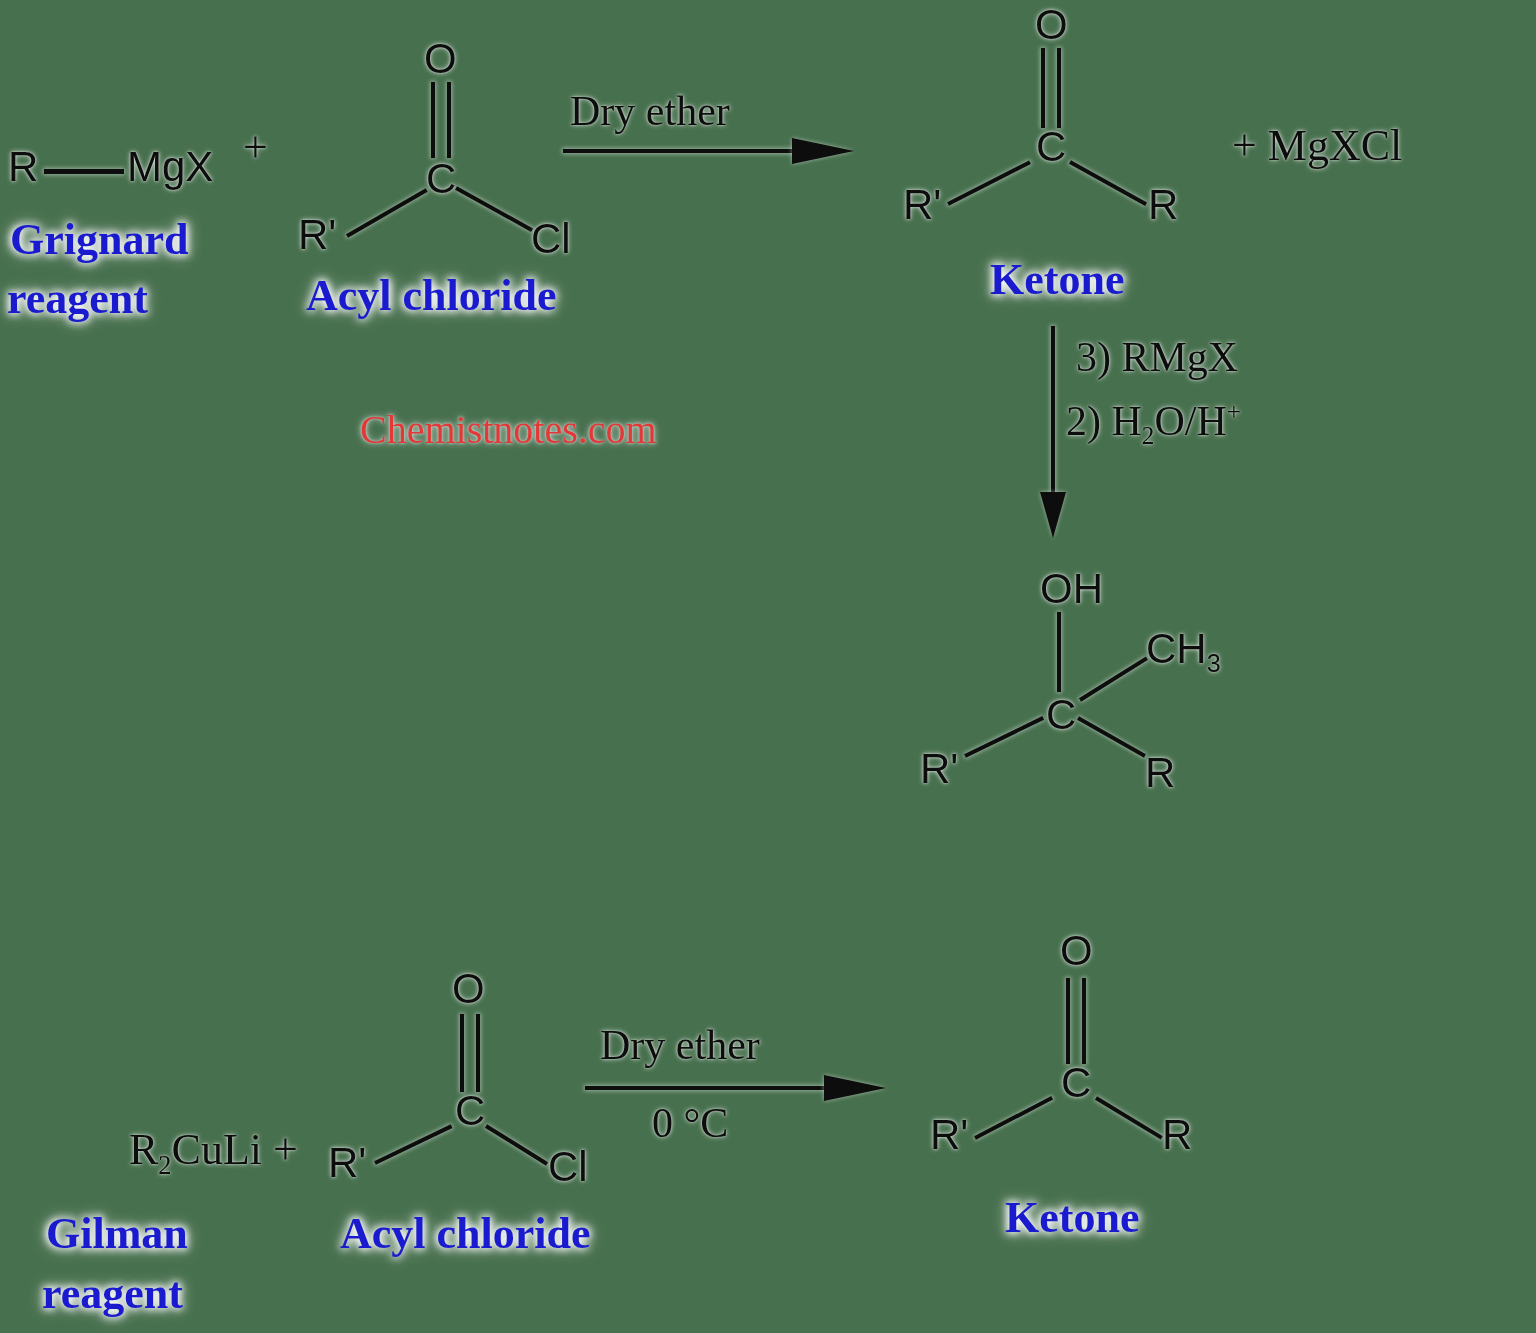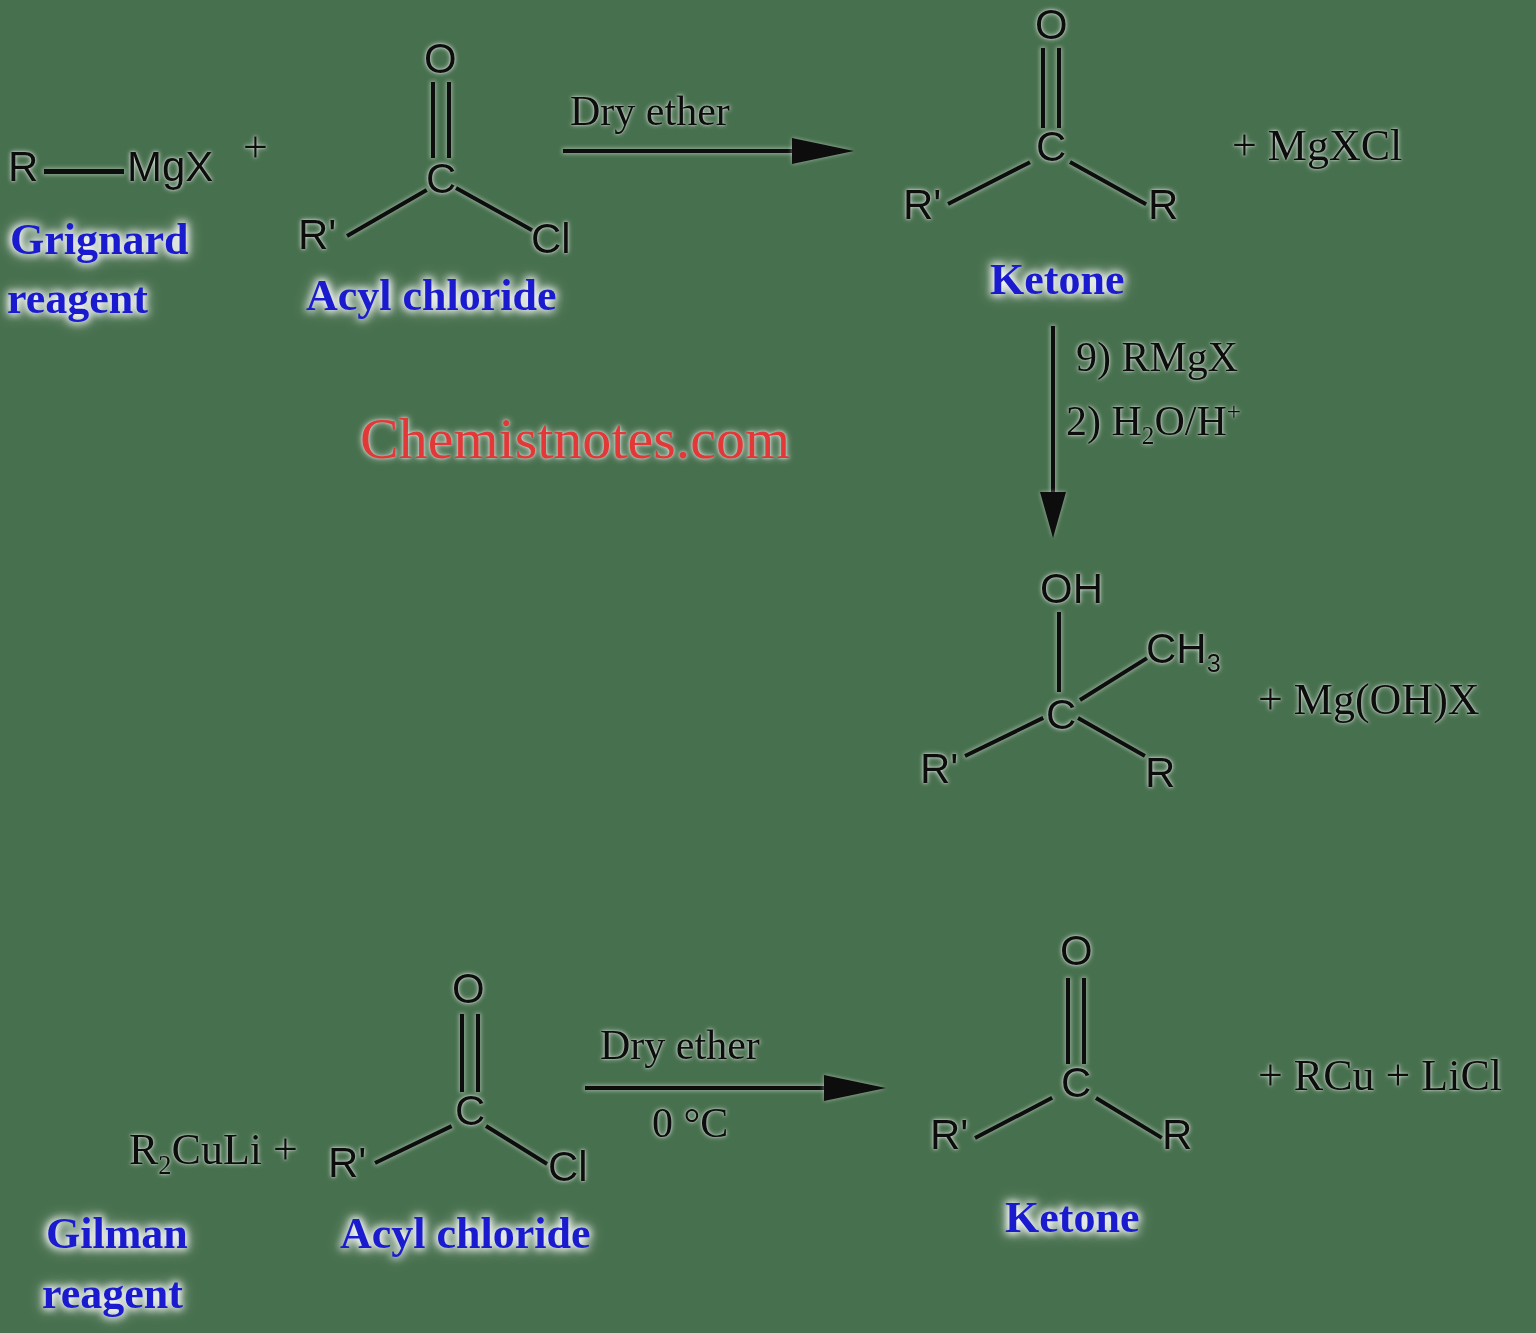--- a/index.html
+++ b/index.html
@@ -37,21 +37,21 @@
     font-weight: bold;
     font-size: 44px;
     color: var(--label-blue);
     white-space: nowrap;
     line-height: 1;
     text-shadow: 0 0 9px #fff, 0 0 9px #fff, 0 0 16px rgba(255,255,255,.9);
   }
   .watermark {
     position: absolute;
     font-family: "Liberation Serif", serif;
-    font-size: 58px;
+    font-size: 40px;
     color: var(--watermark-red);
     white-space: nowrap;
     line-height: 1;
     text-shadow: 0 0 7px rgba(255,255,255,.85), 0 0 3px rgba(255,255,255,.7);
   }
   sub { font-size: .6em; line-height: 0; }
   sup { font-size: .6em; line-height: 0; }
   
   .hbond, .bond {
     position: absolute;
@@ -126,37 +126,36 @@
     <div class="bond" style="left:1070px; top:160px; width:87px; transform:rotate(29deg);"></div>
     <span class="atom" style="left:1148px; top:184px;">R</span>
   </div>
   <span class="blab" style="left:990px; top:258px;">Ketone</span>
   <span class="fserif f44" style="left:1232px; top:124px;">+ MgXCl</span>
 
   <div>
     <div class="vbond" style="left:1051px; top:326px; height:168px;"></div>
     <div class="ah-down" style="left:1040px; top:492px;"></div>
   </div>
-  <span class="fserif" style="left:1076px; top:336px;">9) RMgX</span>
+  <span class="fserif" style="left:1076px; top:336px;">3) RMgX</span>
   <span class="fserif" style="left:1066px; top:400px;"><span>2) H</span><sub>2</sub><span>O/H</span><sup>+</sup></span>
 
   <span class="watermark" style="left:360px; top:410px;">Chemistnotes.com</span>
 
   <div>
     <span class="atom" style="left:1040px; top:568px;">OH</span>
     <div class="vbond" style="left:1057px; top:612px; height:80px;"></div>
     <span class="atom" style="left:1046px; top:694px;">C</span>
     <div class="bond" style="left:1080px; top:698px; width:79px; transform:rotate(-32deg);"></div>
     <span class="atom" style="left:1146px; top:628px;"><span>CH</span><sub>3</sub></span>
     <div class="bond" style="left:965px; top:754px; width:87px; transform:rotate(-26deg);"></div>
     <span class="atom" style="left:920px; top:748px;">R'</span>
     <div class="bond" style="left:1078px; top:716px; width:77px; transform:rotate(29.6deg);"></div>
     <span class="atom" style="left:1145px; top:752px;">R</span>
   </div>
-  <span class="fserif f44" style="left:1258px; top:678px;">+ Mg(OH)X</span>
 
   <span class="fserif f44" style="left:85px; top:1128px;margin-left:44px;"><span>R</span><sub>2</sub><span>CuLi</span><span> +</span></span>
   <span class="blab" style="left:46px; top:1212px;">Gilman</span>
   <span class="blab" style="left:42px; top:1272px;">reagent</span>
 
   <div>
     <span class="atom" style="left:452px; top:968px;">O</span>
     <div class="vbond" style="left:460px; top:1014px; height:78px;"></div>
     <div class="vbond" style="left:476px; top:1014px; height:78px;"></div>
     <span class="atom" style="left:455px; top:1090px;">C</span>
@@ -178,15 +177,14 @@
     <span class="atom" style="left:1060px; top:930px;">O</span>
     <div class="vbond" style="left:1066px; top:978px; height:86px;"></div>
     <div class="vbond" style="left:1082px; top:978px; height:86px;"></div>
     <span class="atom" style="left:1061px; top:1062px;">C</span>
     <div class="bond" style="left:975px; top:1136px; width:87px; transform:rotate(-27.5deg);"></div>
     <span class="atom" style="left:930px; top:1114px;">R'</span>
     <div class="bond" style="left:1096px; top:1096px; width:77px; transform:rotate(31.2deg);"></div>
     <span class="atom" style="left:1162px; top:1114px;">R</span>
   </div>
   <span class="blab" style="left:1005px; top:1196px;">Ketone</span>
-  <span class="fserif f44" style="left:1258px; top:1054px;">+ RCu + LiCl</span>
 
 </div>
 
 </body></html>

